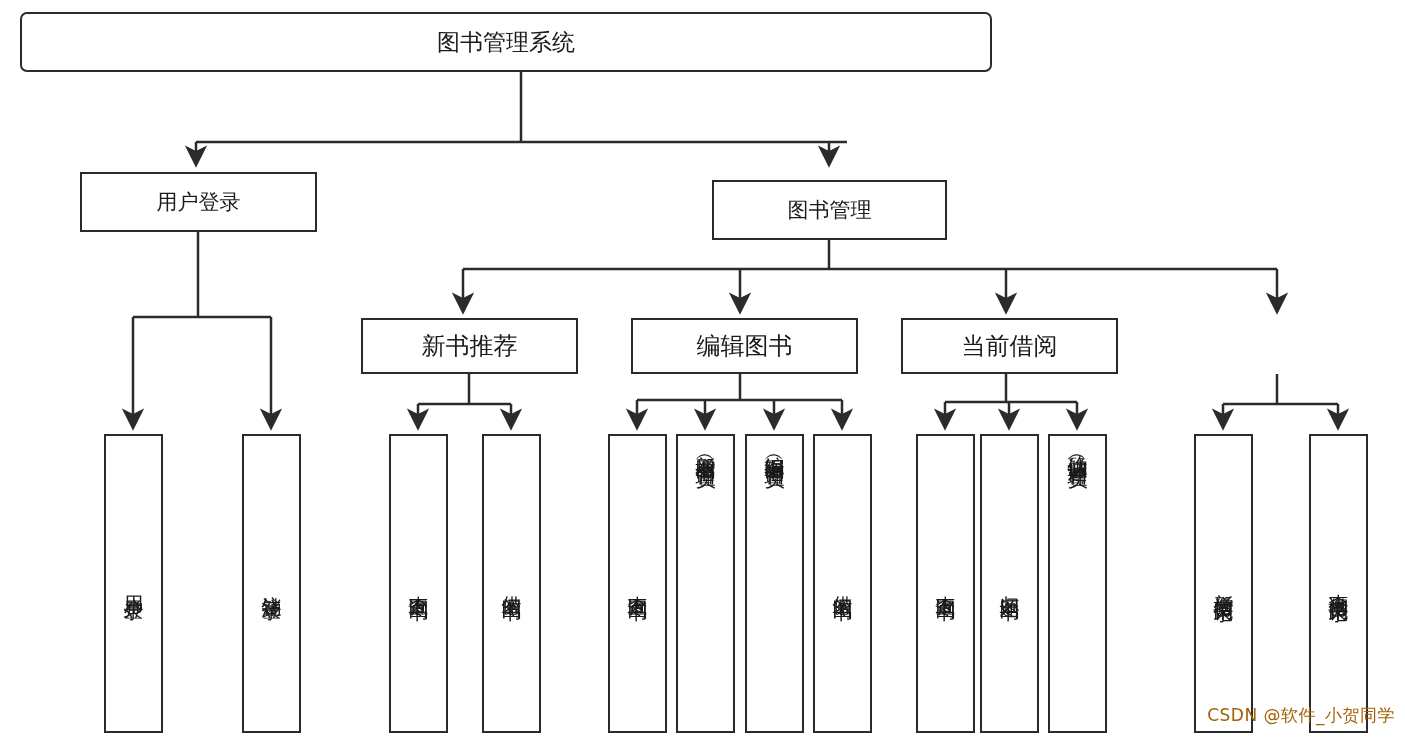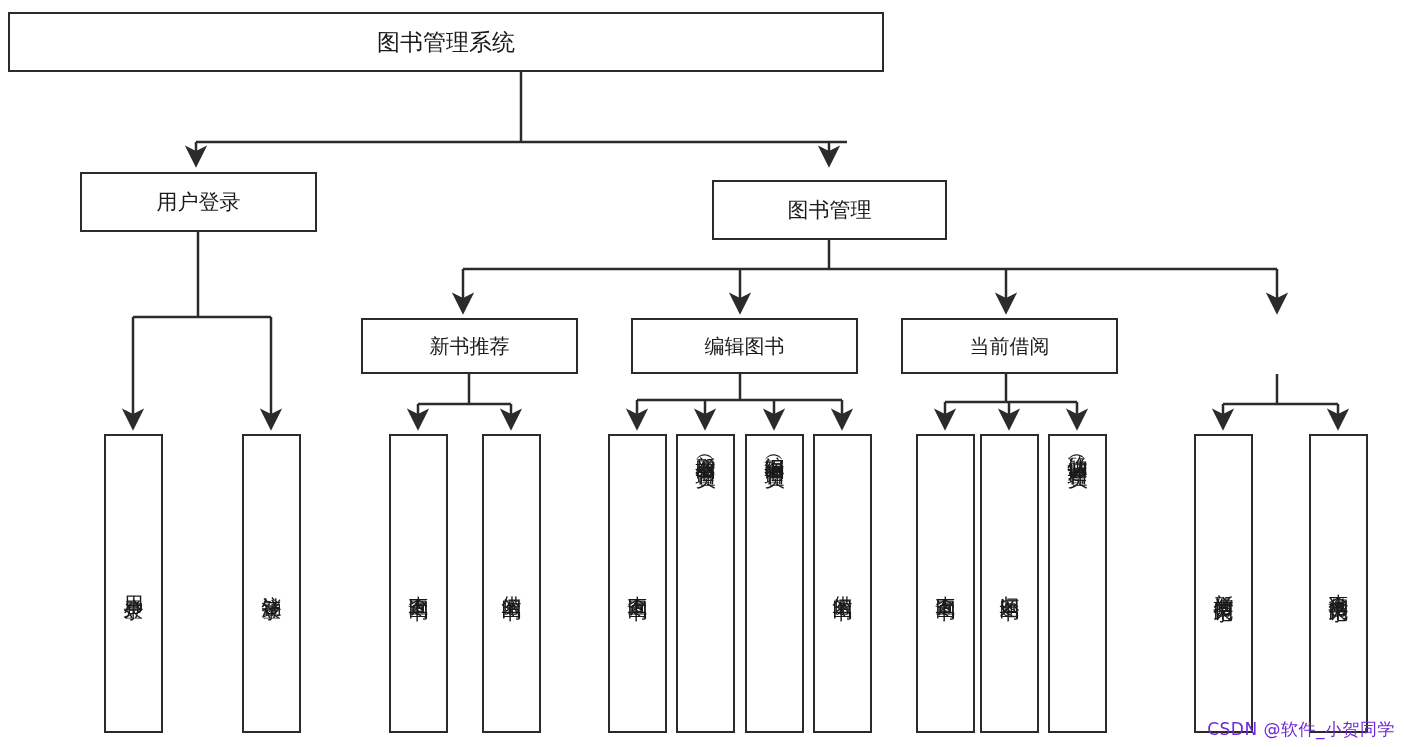--- a/index.html
+++ b/index.html
@@ -33,21 +33,21 @@
     justify-content: center;
     color: #1a1a1a;
   }
   .node.level-0 {
     font-size: 23px;
   }
   .node.level-1 {
     font-size: 21px;
   }
   .node.level-2 {
-    font-size: 20px;
+    font-size: 24px;
   }
   .node.leaf {
     align-items: center;
     justify-content: center;
     padding-top: 0;
   }
   .vlabel {
     writing-mode: vertical-rl;
     text-orientation: upright;
     letter-spacing: 2px;
@@ -56,23 +56,23 @@
     white-space: nowrap;
     color: #1a1a1a;
   }
   .node.leaf.top-align {
     align-items: flex-start;
     padding-top: 4px;
   }
   #watermark {
     position: absolute;
     right: 10px;
-    bottom: 6px;
+    bottom: 20px;
     font-size: 17px;
-    color: #6d28d9;
+    color: #a16207;
     letter-spacing: 0.5px;
     white-space: nowrap;
   }
 </style>
 </head>
 <body>
 
 <div id="canvas">
 
   <svg id="edges" viewBox="0 0 1405 747">
@@ -118,21 +118,21 @@
       <path d="M 1009 402 L 1009 427" marker-end="url(#arrow)"></path>
       <path d="M 1077 402 L 1077 427" marker-end="url(#arrow)"></path>
 
       <path d="M 1277 374 L 1277 404"></path>
       <path d="M 1223 404 L 1338 404"></path>
       <path d="M 1223 404 L 1223 427" marker-end="url(#arrow)"></path>
       <path d="M 1338 404 L 1338 427" marker-end="url(#arrow)"></path>
     </g>
   </svg>
 
-  <div class="node level-0" style="left:8px; top:12px; width:876px; height:60px;">
+  <div class="node level-0" style="left:20px; top:12px; width:972px; height:60px;border-radius:7px;">
     <span>图书管理系统</span>
   </div>
 
   <div class="node level-1" style="left:80px; top:172px; width:237px; height:60px;">
     <span>用户登录</span>
   </div>
 
   <div class="node level-1" style="left:712px; top:172px; width:235px; height:60px;margin-top:8px;">
     <span>图书管理</span>
   </div>

